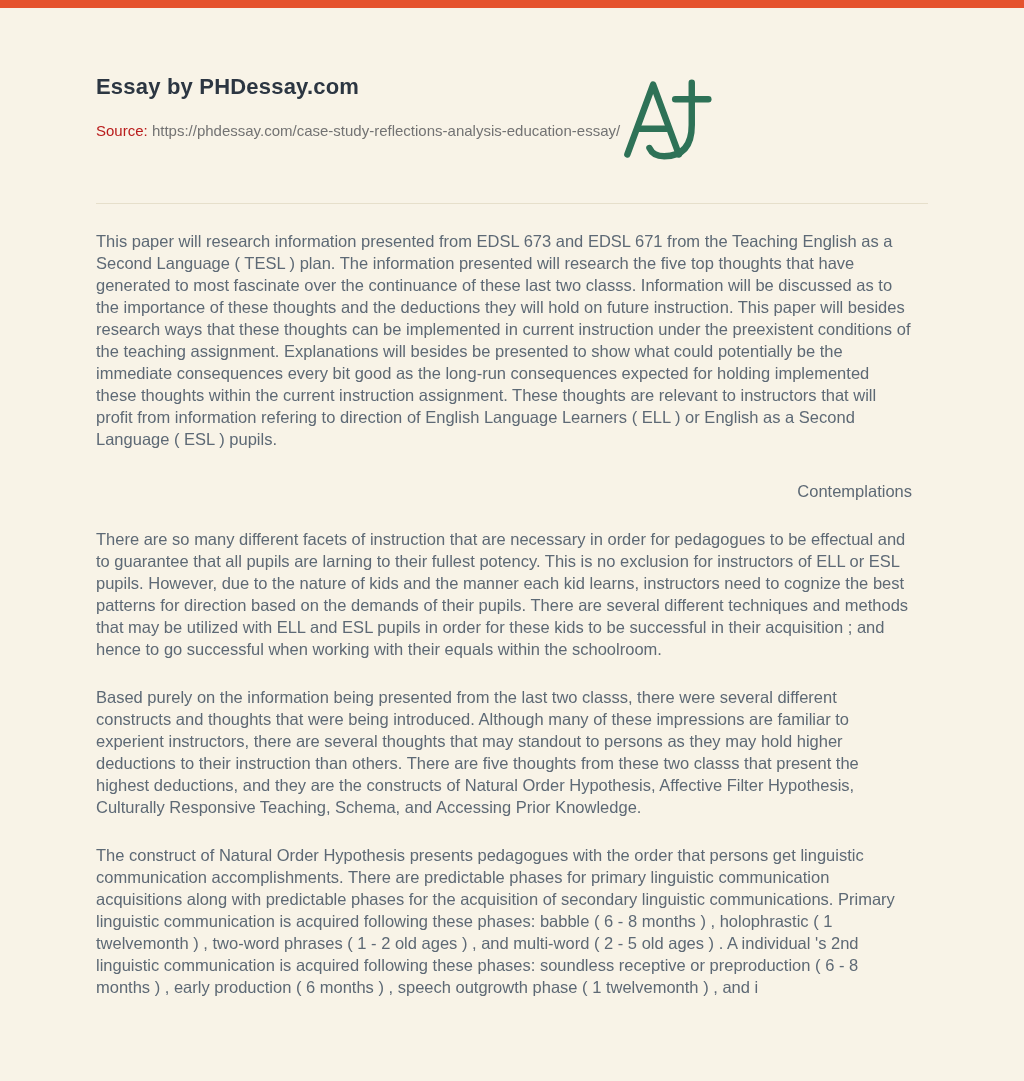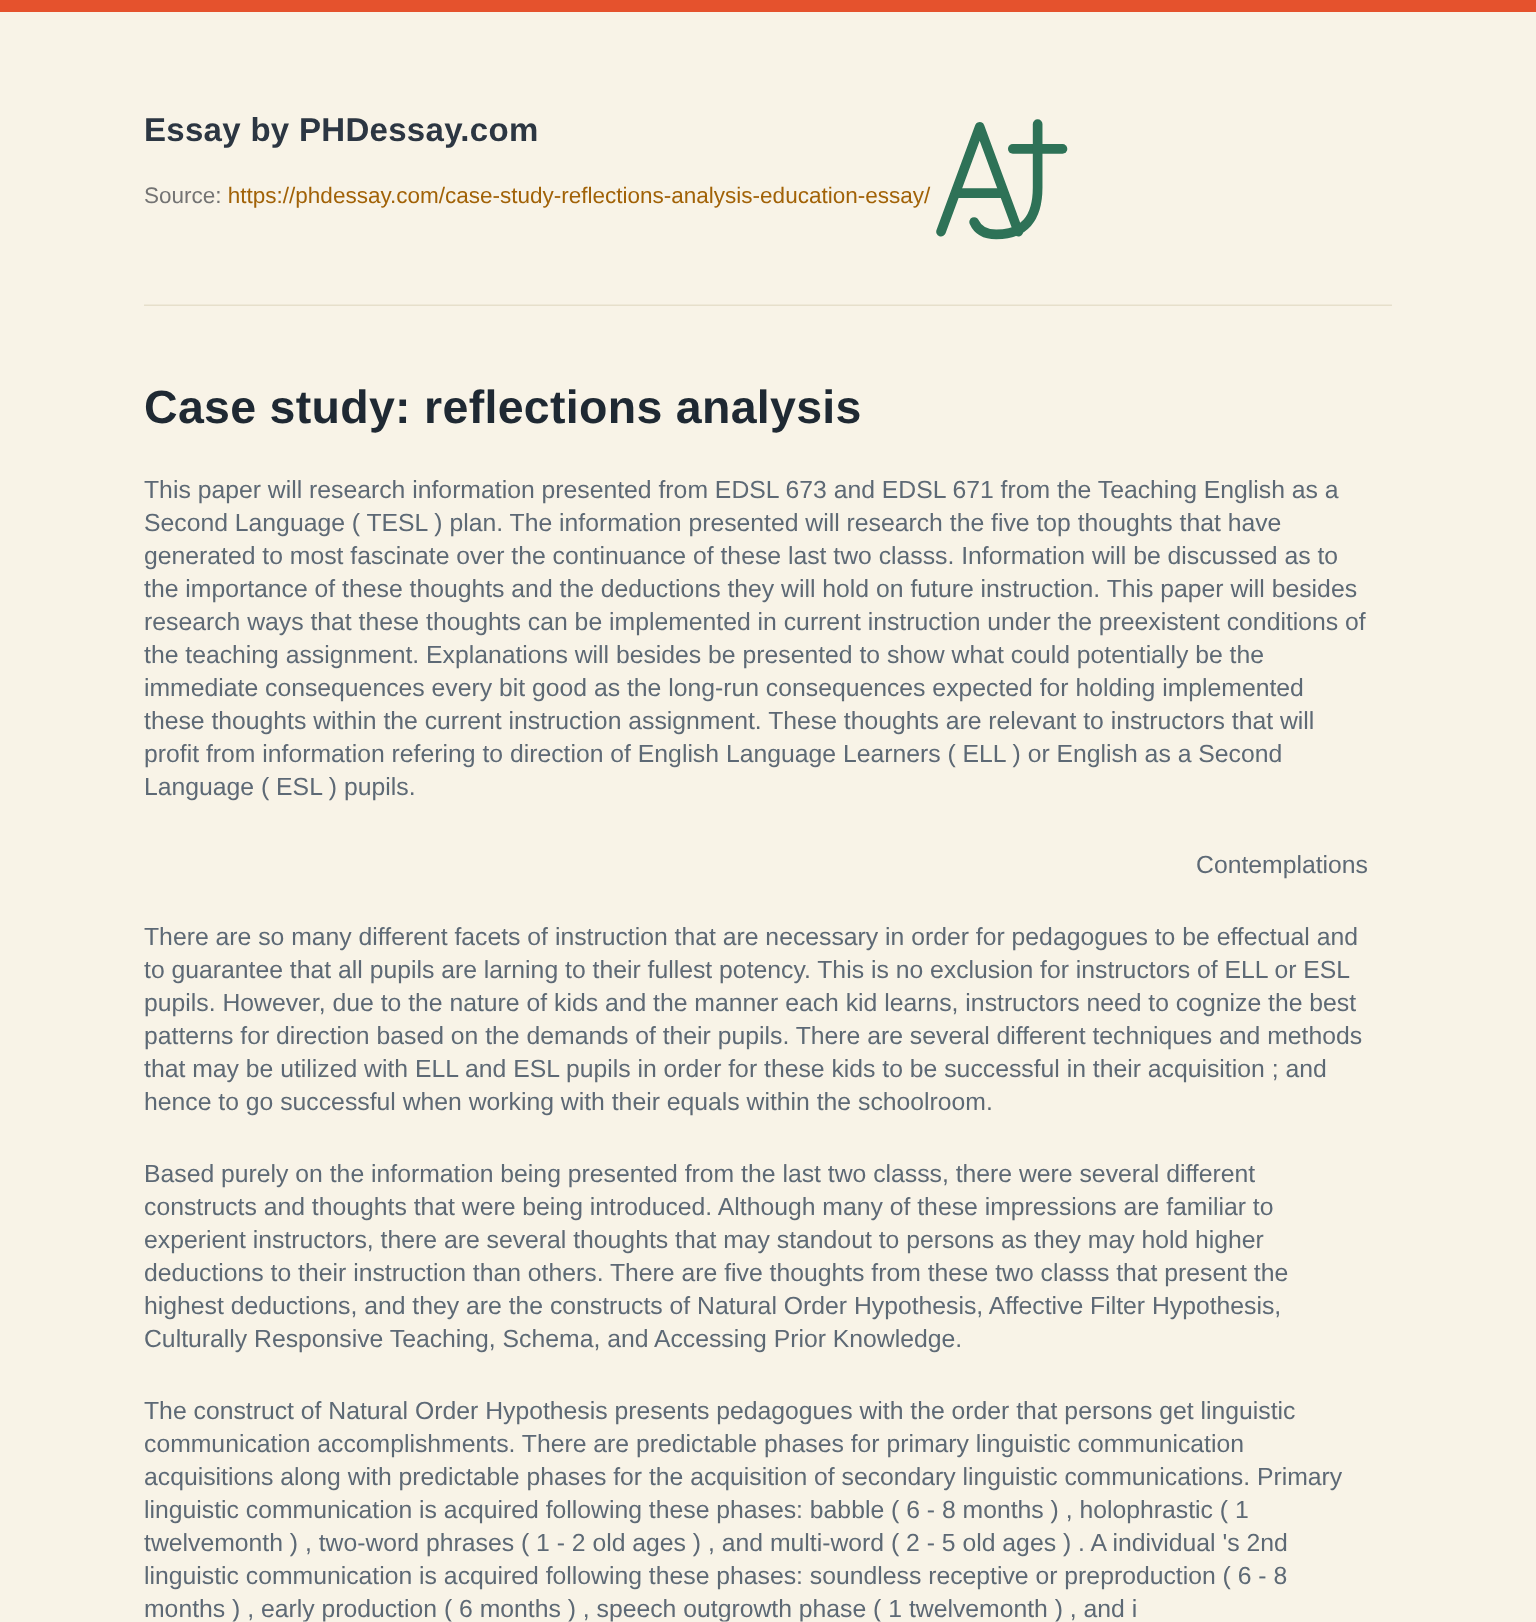--- a/index.html
+++ b/index.html
@@ -30,24 +30,24 @@
     font-size: 22px;
     font-weight: bold;
     color: #2c3642;
     letter-spacing: 0.2px;
   }
   .source-line {
     margin-top: 22px;
     font-size: 15px;
   }
   .source-label {
-    color: #737373;
+    color: #b91c1c;
   }
   .source-url {
-    color: #a16207;
+    color: #737373;
     text-decoration: none;
     word-break: break-all;
   }
   .logo {
     width: 92px;
     height: 95px;
     margin-top: -2px;
     flex: 0 0 auto;
   }
   .divider {
@@ -96,21 +96,20 @@
             <path d="M60 28 L96 28"></path>
             <path d="M78 10 L78 56 Q78 90 48 90 Q36 90 32 81"></path>
           </g>
         </svg>
       </div>
     </header>
 
     <hr class="divider">
 
     <main>
-      <h1 class="title">Case study: reflections analysis</h1>
       <p class="para">This paper will research information presented from EDSL 673 and EDSL 671 from the Teaching English as a Second Language ( TESL ) plan. The information presented will research the five top thoughts that have generated to most fascinate over the continuance of these last two classs. Information will be discussed as to the importance of these thoughts and the deductions they will hold on future instruction. This paper will besides research ways that these thoughts can be implemented in current instruction under the preexistent conditions of the teaching assignment. Explanations will besides be presented to show what could potentially be the immediate consequences every bit good as the long-run consequences expected for holding implemented these thoughts within the current instruction assignment. These thoughts are relevant to instructors that will profit from information refering to direction of English Language Learners ( ELL ) or English as a Second Language ( ESL ) pupils.</p>
       <p class="para subheading">Contemplations</p>
       <p class="para">There are so many different facets of instruction that are necessary in order for pedagogues to be effectual and to guarantee that all pupils are larning to their fullest potency. This is no exclusion for instructors of ELL or ESL pupils. However, due to the nature of kids and the manner each kid learns, instructors need to cognize the best patterns for direction based on the demands of their pupils. There are several different techniques and methods that may be utilized with ELL and ESL pupils in order for these kids to be successful in their acquisition ; and hence to go successful when working with their equals within the schoolroom.</p>
       <p class="para">Based purely on the information being presented from the last two classs, there were several different constructs and thoughts that were being introduced. Although many of these impressions are familiar to experient instructors, there are several thoughts that may standout to persons as they may hold higher deductions to their instruction than others. There are five thoughts from these two classs that present the highest deductions, and they are the constructs of Natural Order Hypothesis, Affective Filter Hypothesis, Culturally Responsive Teaching, Schema, and Accessing Prior Knowledge.</p>
       <p class="para">The construct of Natural Order Hypothesis presents pedagogues with the order that persons get linguistic communication accomplishments. There are predictable phases for primary linguistic communication acquisitions along with predictable phases for the acquisition of secondary linguistic communications. Primary linguistic communication is acquired following these phases: babble ( 6 - 8 months ) , holophrastic ( 1 twelvemonth ) , two-word phrases ( 1 - 2 old ages ) , and multi-word ( 2 - 5 old ages ) . A individual 's 2nd linguistic communication is acquired following these phases: soundless receptive or preproduction ( 6 - 8 months ) , early production ( 6 months ) , speech outgrowth phase ( 1 twelvemonth ) , and i</p>
     </main>
 
   </div>
 </div>
 

